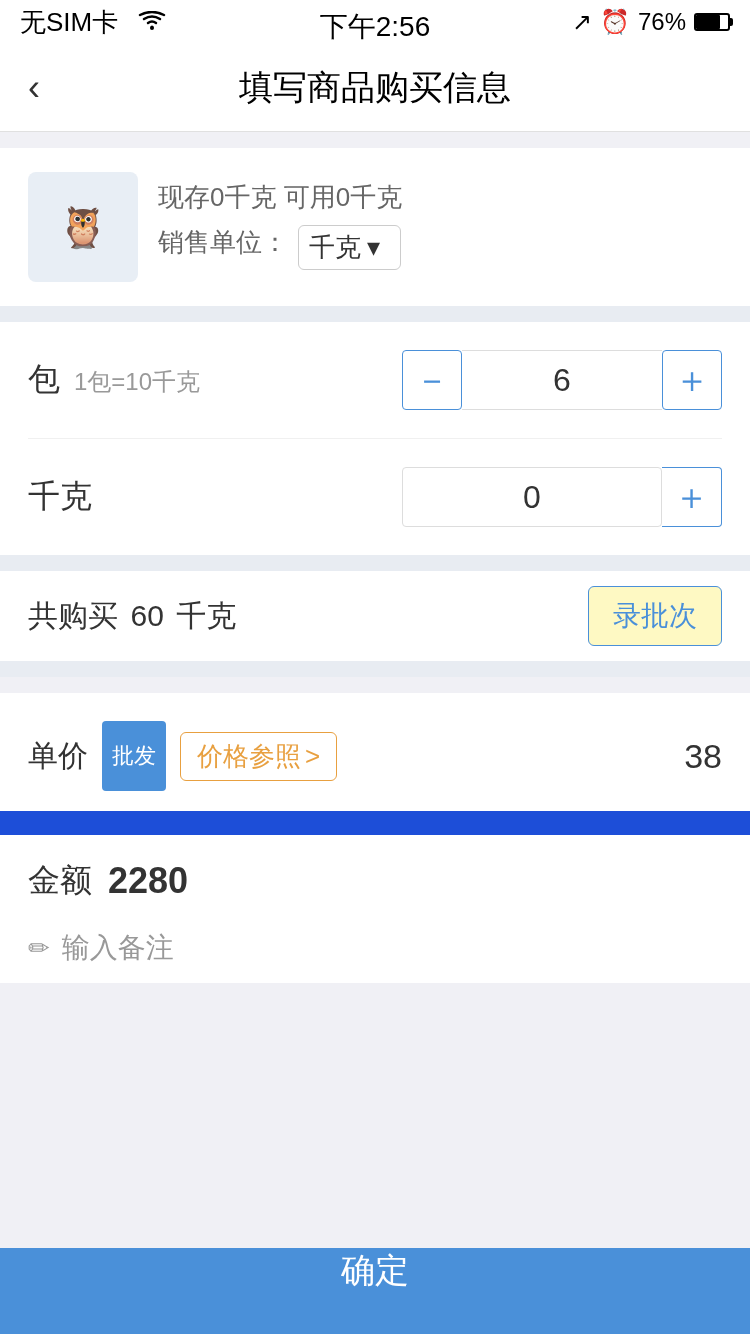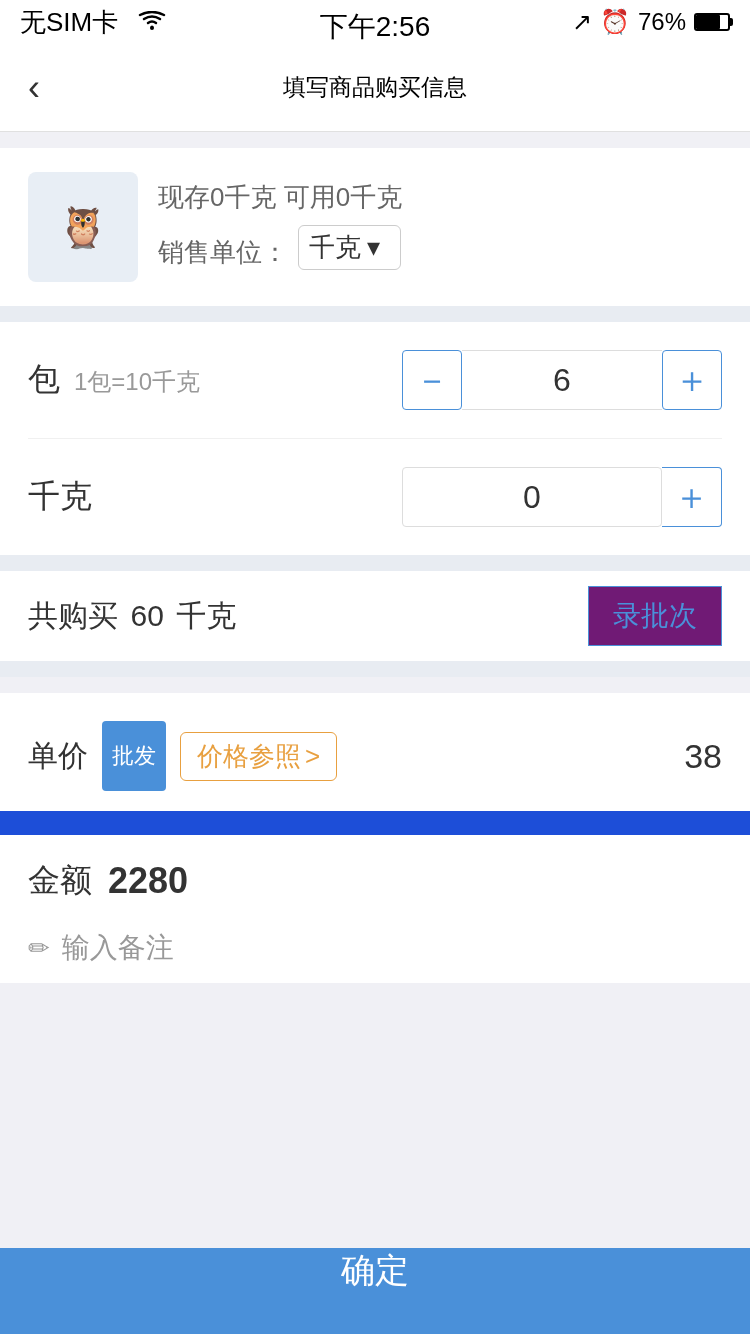--- a/index.html
+++ b/index.html
@@ -84,21 +84,21 @@
       position: relative;
     }
     .nav-back {
       position: absolute;
       left: 28px;
       font-size: 36px;
       color: #333;
       cursor: pointer;
     }
     .nav-title {
-      font-size: 23px;
+      font-size: 34px;
       color: #000;
       font-weight: 500;
     }
 
     
     .product-card {
       background: #fff;
       padding: 24px 28px;
       display: flex;
       align-items: flex-start;
@@ -138,21 +138,21 @@
       flex-shrink: 0;
       margin-left: 10px;
     }
     .product-stock {
       font-size: 26px;
       color: #666;
       margin-top: 8px;
     }
     .product-unit-row {
       display: flex;
-      align-items: flex-end;
+      align-items: flex-start;
       gap: 10px;
       margin-top: 10px;
     }
     .unit-label {
       font-size: 26px;
       color: #666;
     }
     .unit-select {
       border: 1px solid #ccc;
       border-radius: 6px;
@@ -246,25 +246,25 @@
     .summary-text {
       font-size: 30px;
       color: #333;
     }
     .summary-highlight {
       color: #333;
       font-weight: 500;
     }
     .batch-btn {
       border: 1px solid #4a90d9;
-      border-radius: 0;
+      border-radius: 6px;
       padding: 10px 24px;
       font-size: 28px;
       color: #4a90d9;
-      background: #701a75;
+      background: #fef9c3;
       cursor: pointer;
     }
 
     
     .price-section {
       background: #fff;
       padding: 28px 28px 20px;
       margin-top: 16px;
     }
     .price-row {

